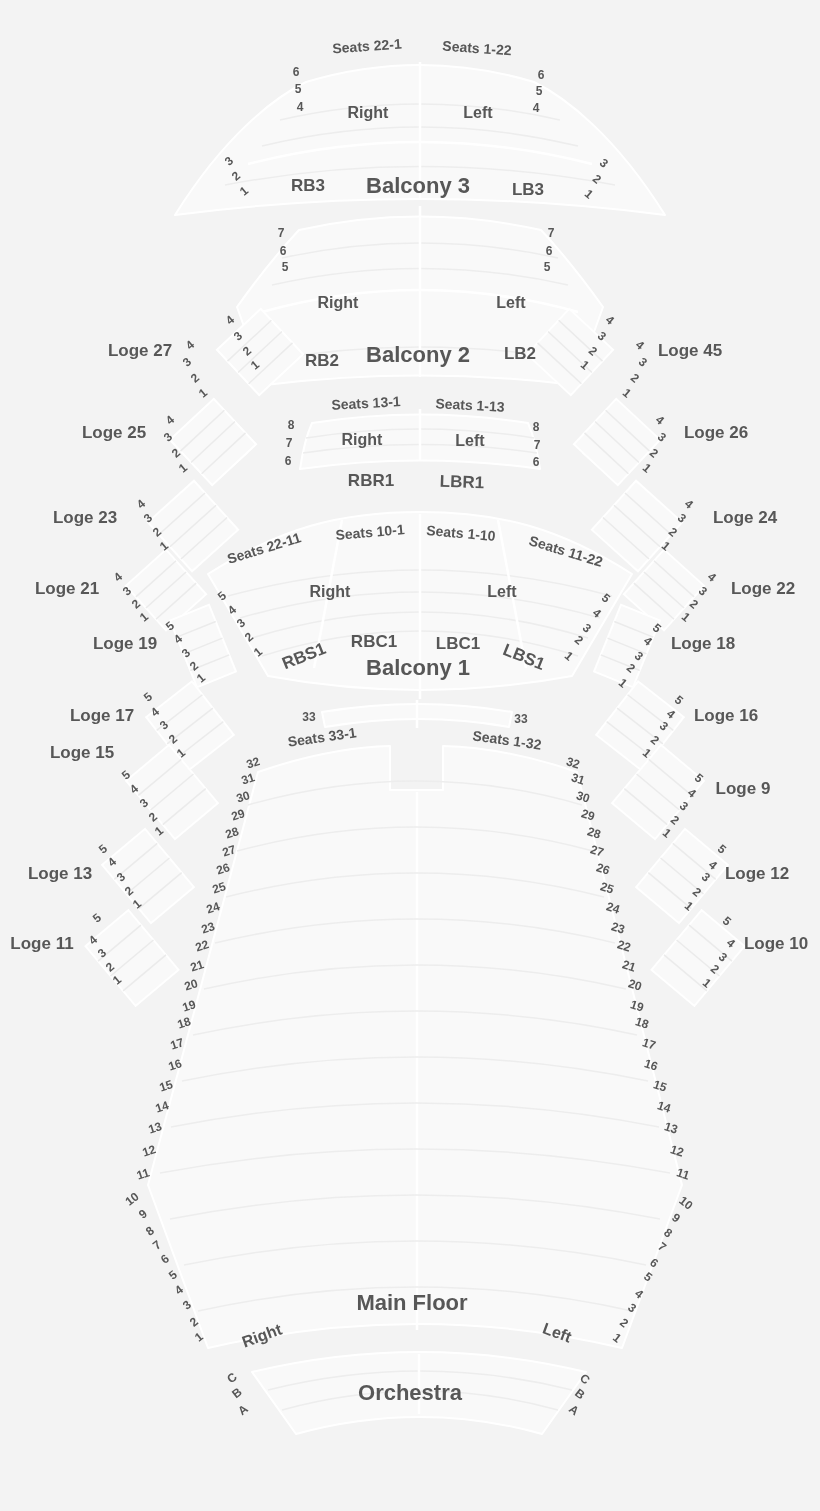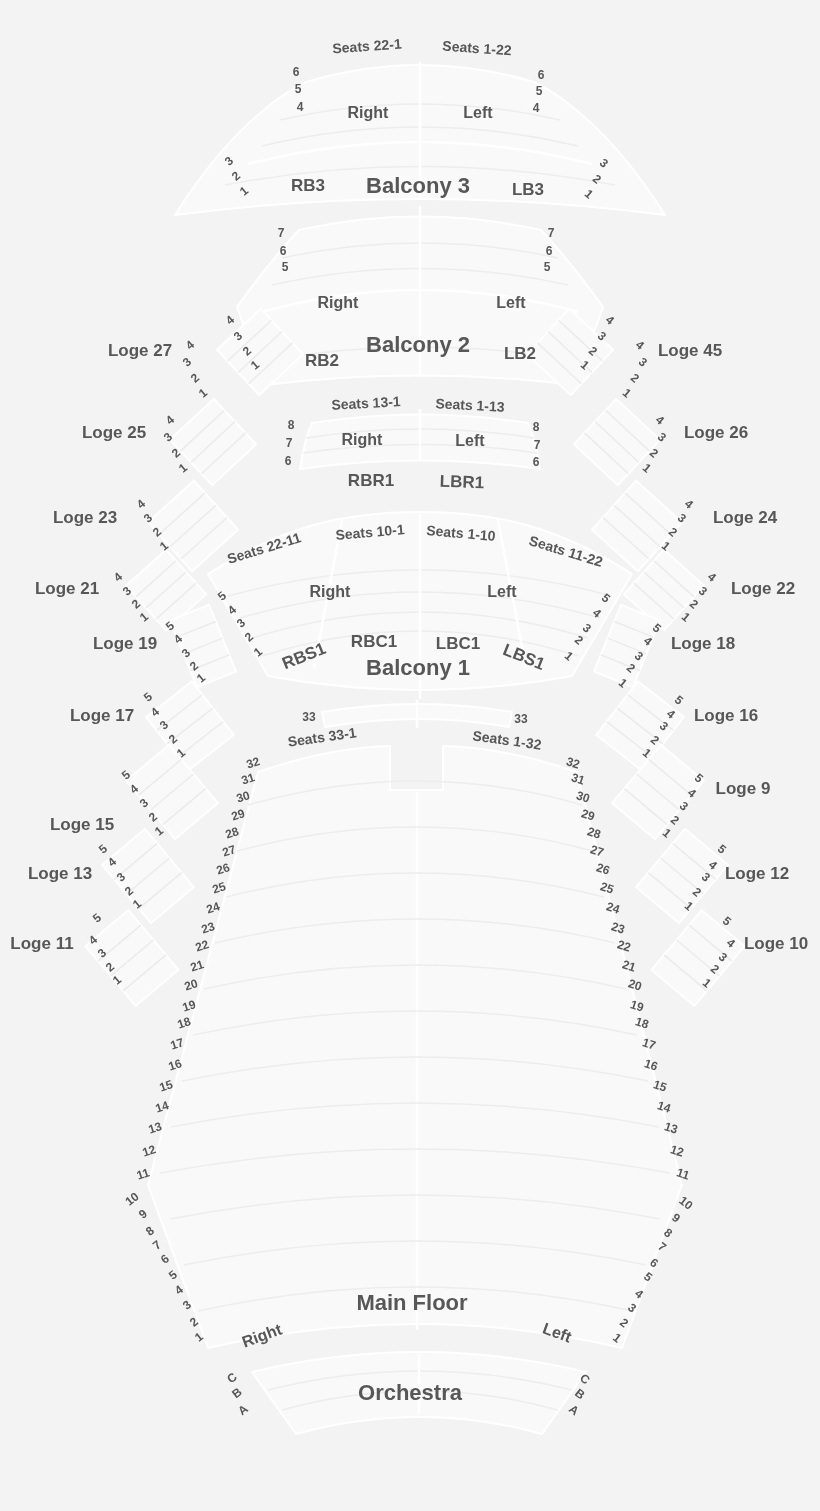--- a/index.html
+++ b/index.html
@@ -229,21 +229,21 @@
     </div>
   <div class="scatter">
       <span class="lbl t12" style="left: 604px; top: 163px; --r: 40deg;">3</span>
       <span class="lbl t12" style="left: 597px; top: 179px; --r: 40deg;">2</span>
       <span class="lbl t12" style="left: 589px; top: 194px; --r: 40deg;">1</span>
     </div>
 
   <div class="lbl t16" style="left:338px;top:303px">Right</div>
   <div class="lbl t16" style="left:511px;top:303px">Left</div>
   <div class="lbl t17" style="left:322px;top:360px">RB2</div>
-  <div class="lbl t22" style="left:418px;top:345px">Balcony 2</div>
+  <div class="lbl t22" style="left:418px;top:355px">Balcony 2</div>
   <div class="lbl t17" style="left:520px;top:353px">LB2</div>
   <div class="scatter">
       <span class="lbl t12" style="left: 281px; top: 233px; --r: 0deg;">7</span>
       <span class="lbl t12" style="left: 283px; top: 251px; --r: 0deg;">6</span>
       <span class="lbl t12" style="left: 285px; top: 267px; --r: 0deg;">5</span>
     </div>
   <div class="scatter">
       <span class="lbl t12" style="left: 551px; top: 233px; --r: 0deg;">7</span>
       <span class="lbl t12" style="left: 549px; top: 251px; --r: 0deg;">6</span>
       <span class="lbl t12" style="left: 547px; top: 267px; --r: 0deg;">5</span>
@@ -484,21 +484,21 @@
     </div>
   <div class="lbl t17" style="left:726px;top:715px">Loge 16</div>
   <div class="scatter">
       <span class="lbl t12" style="left: 679px; top: 700px; --r: 40deg;">5</span>
       <span class="lbl t12" style="left: 671px; top: 714px; --r: 40deg;">4</span>
       <span class="lbl t12" style="left: 664px; top: 726px; --r: 40deg;">3</span>
       <span class="lbl t12" style="left: 655px; top: 740px; --r: 40deg;">2</span>
       <span class="lbl t12" style="left: 647px; top: 753px; --r: 40deg;">1</span>
     </div>
 
-  <div class="lbl t17" style="left:82px;top:824px">Loge 15</div>
+  <div class="lbl t17" style="left:82px;top:752px">Loge 15</div>
   <div class="scatter">
       <span class="lbl t12" style="left: 126px; top: 775px; --r: -40deg;">5</span>
       <span class="lbl t12" style="left: 134px; top: 789px; --r: -40deg;">4</span>
       <span class="lbl t12" style="left: 144px; top: 803px; --r: -40deg;">3</span>
       <span class="lbl t12" style="left: 153px; top: 817px; --r: -40deg;">2</span>
       <span class="lbl t12" style="left: 159px; top: 831px; --r: -40deg;">1</span>
     </div>
   <div class="lbl t17" style="left:743px;top:788px">Loge 9</div>
   <div class="scatter">
       <span class="lbl t12" style="left: 699px; top: 778px; --r: 40deg;">5</span>

